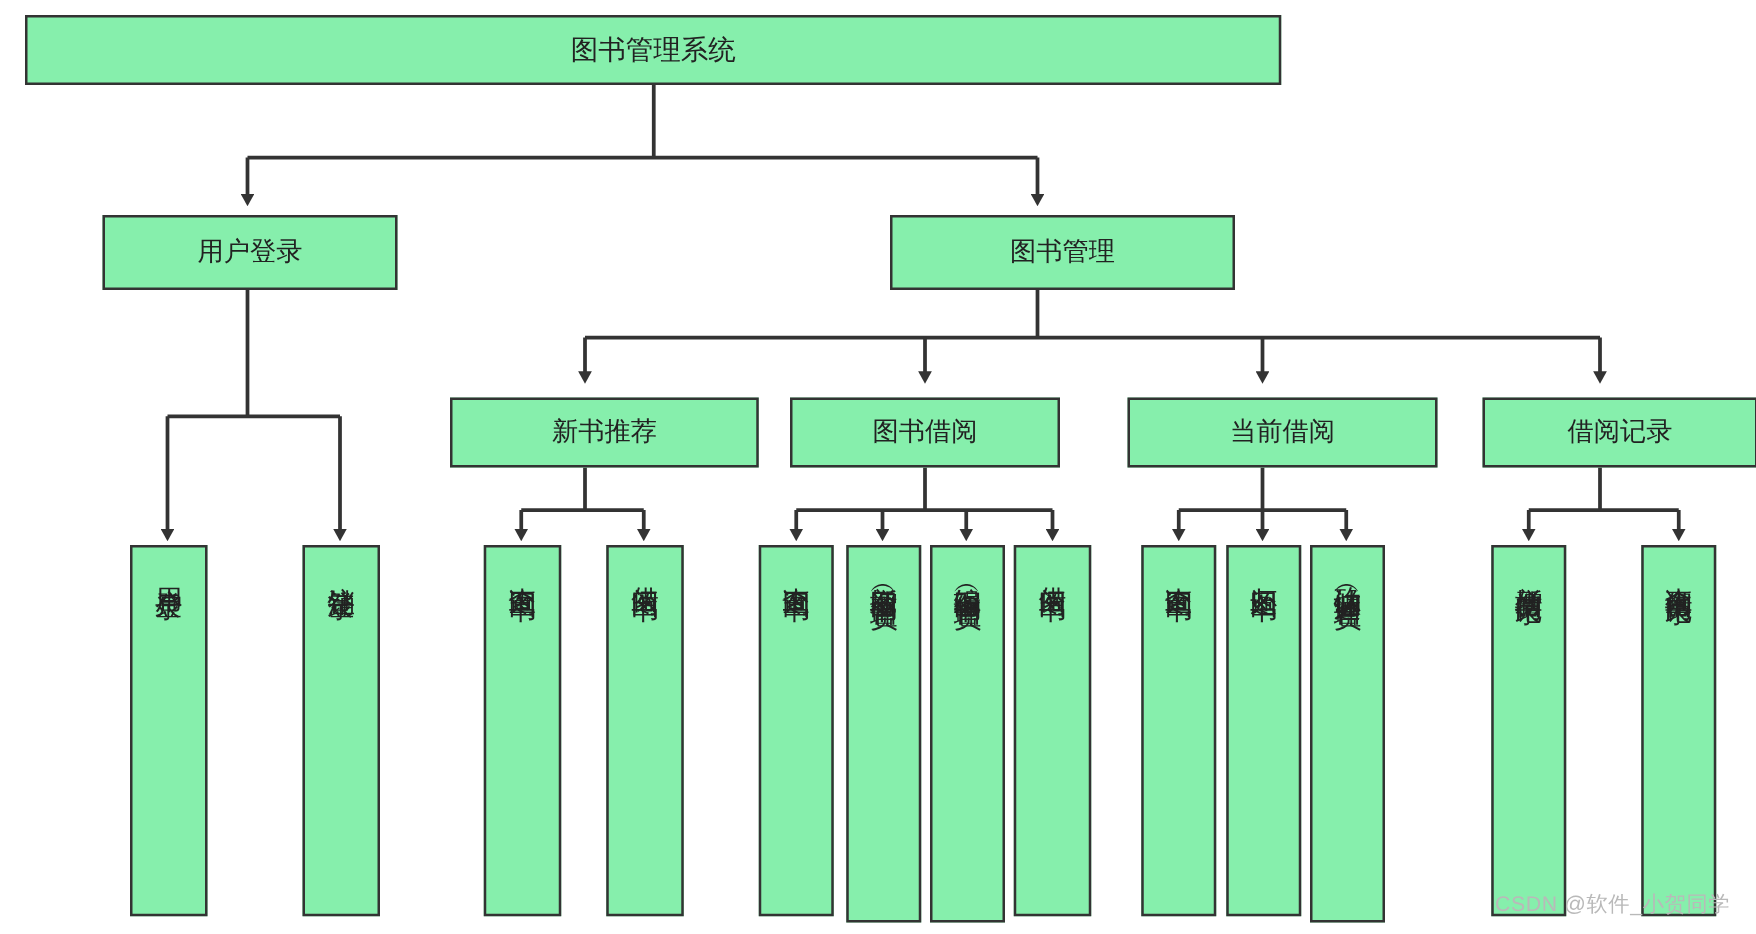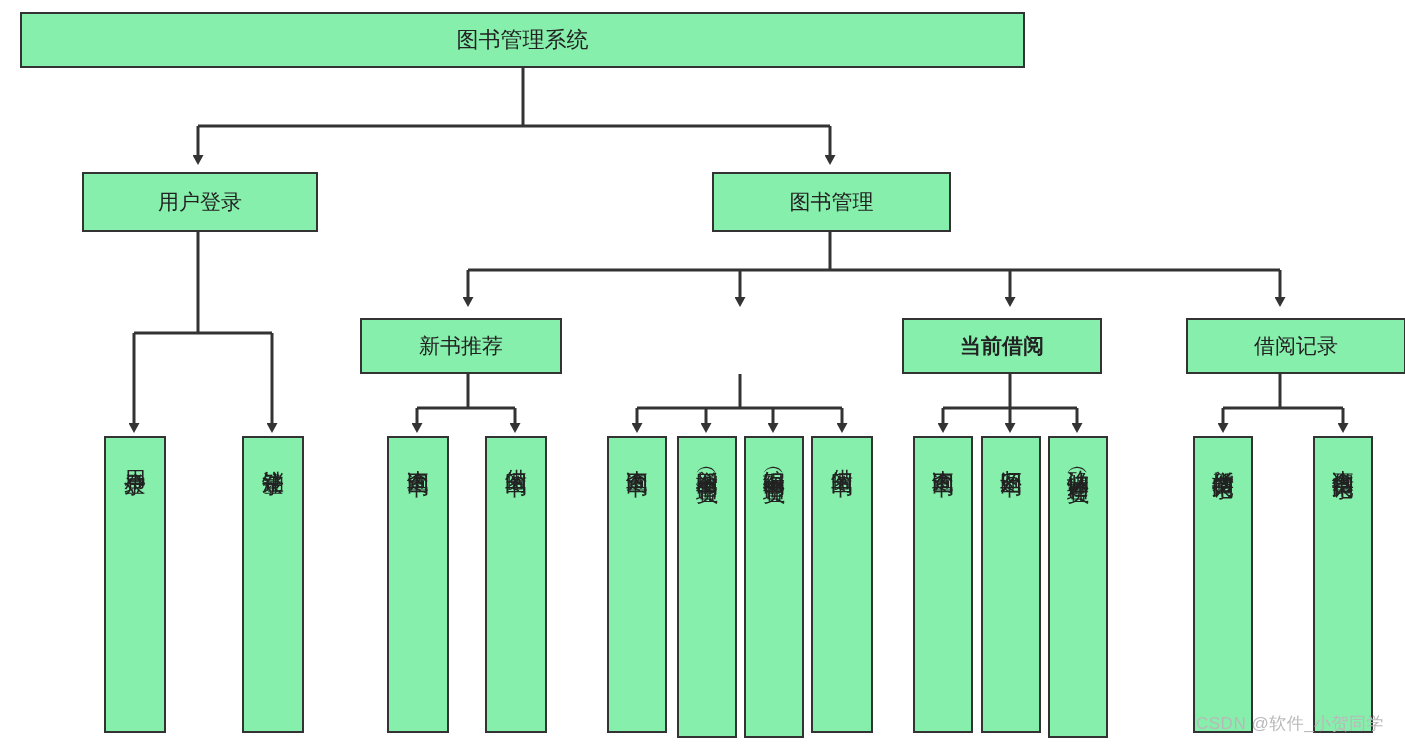--- a/index.html
+++ b/index.html
@@ -125,28 +125,31 @@
     </g>
   </svg>
 
   <div class="node horiz root" style="left:20px; top:12px; width:1005px; height:56px;">
     <span class="label">图书管理系统</span>
   </div>
 
   <div class="node horiz" style="left:82px; top:172px; width:236px; height:60px;">
     <span class="label">用户登录</span>
   </div>
-  <div class="node horiz" style="left:712px; top:172px; width:239px; height:60px;">
+  <div class="node horiz" style="left:712px; top:172px; width:276px; height:60px;">
     <span class="label">图书管理</span>
   </div>
 
-  <div class="node horiz" style="left:360px; top:318px; width:202px; height:56px;">
+  <div class="node horiz" style="left:360px; top:318px; width:247px; height:56px;">
     <span class="label">新书推荐</span>
   </div>
-  <div class="node horiz" style="left:902px; top:318px; width:200px; height:56px;font-weight:bold;">
+  <div class="node horiz" style="left:632px; top:318px; width:216px; height:56px;">
+    <span class="label">图书借阅</span>
+  </div>
+  <div class="node horiz" style="left:902px; top:318px; width:248px; height:56px;">
     <span class="label">当前借阅</span>
   </div>
   <div class="node horiz" style="left:1170px; top:318px; width:220px; height:56px;margin-left:16px;">
     <span class="label">借阅记录</span>
   </div>
 
   <div class="node vert" style="left:104px; top:436px; width:62px; height:297px;">
     <span class="label">用户登录</span>
   </div>
   <div class="node vert" style="left:242px; top:436px; width:62px; height:297px;">

